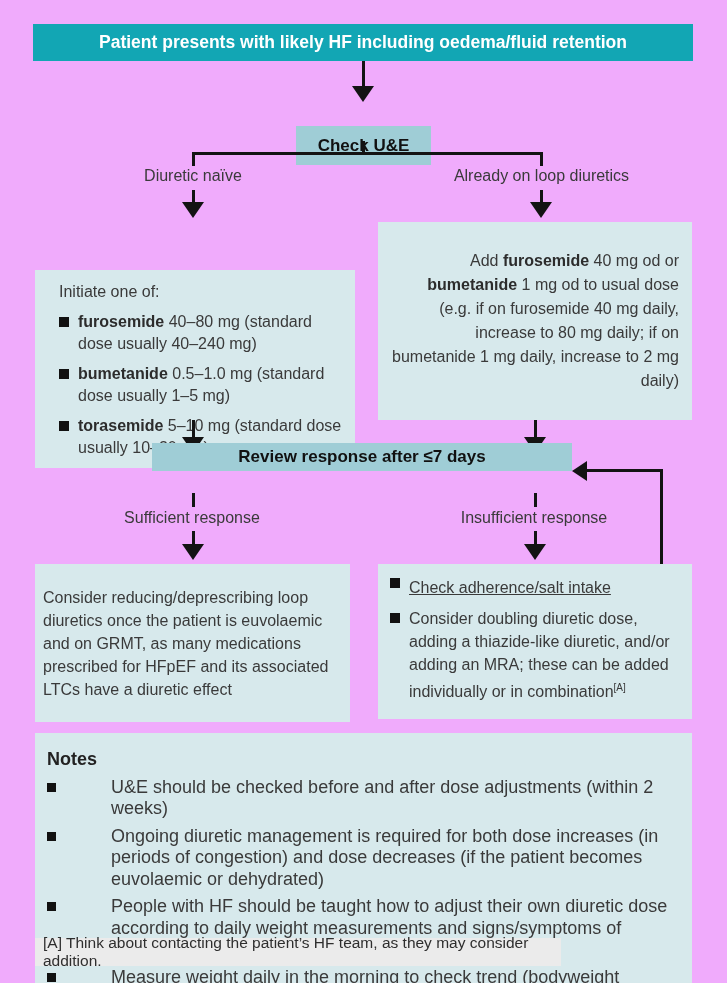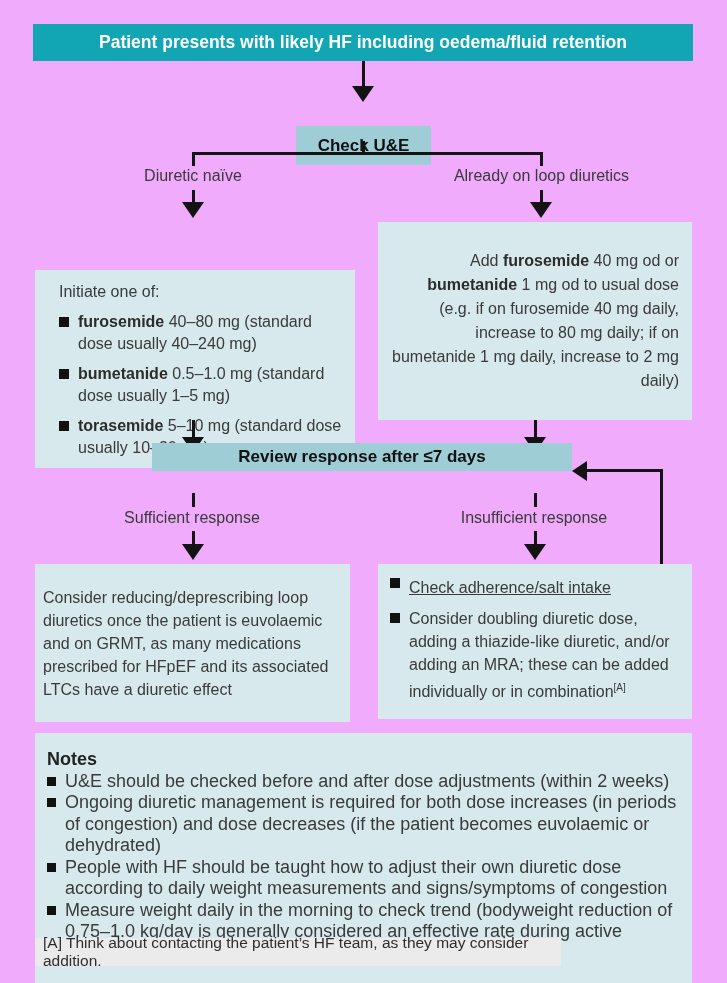--- a/index.html
+++ b/index.html
@@ -36,21 +36,21 @@
 
   .lbl{position:absolute;text-align:center;font-size:16px;color:var(--text);}
 
   .bullet-row{display:flex;margin-top:8px;}
   .sq{width:10px;height:10px;background:#111;flex-shrink:0;margin:6px 9px 0 0;}
   .sq-sm{width:9px;height:9px;background:#111;flex-shrink:0;margin:6px 9px 0 0;}
   b{color:#2c2c2c;}
   sup{font-size:10px;}
 
   .notes-title{font-weight:bold;color:#222;}
-  .note-row{display:flex;}
+  .note-row{display:flex;margin-top:6px;gap:46px;}
 
   .footnote{position:absolute;left:35px;top:938px;width:526px;height:28px;background:var(--footnote_bg);
             display:flex;align-items:center;padding-left:8px;font-size:15.5px;color:#2e2e2e;}
 </style>
 </head>
 <body>
 
 <div class="page">
 
   <div class="hdr">

